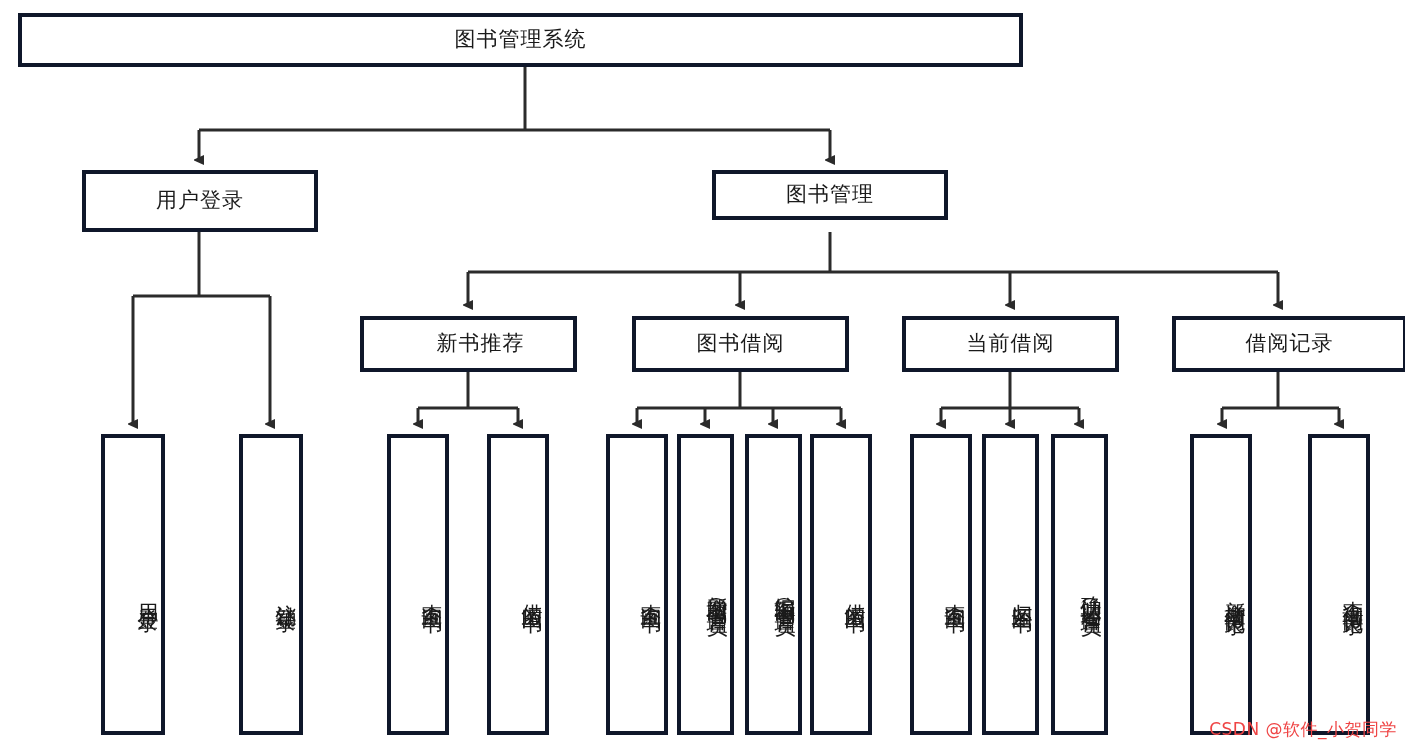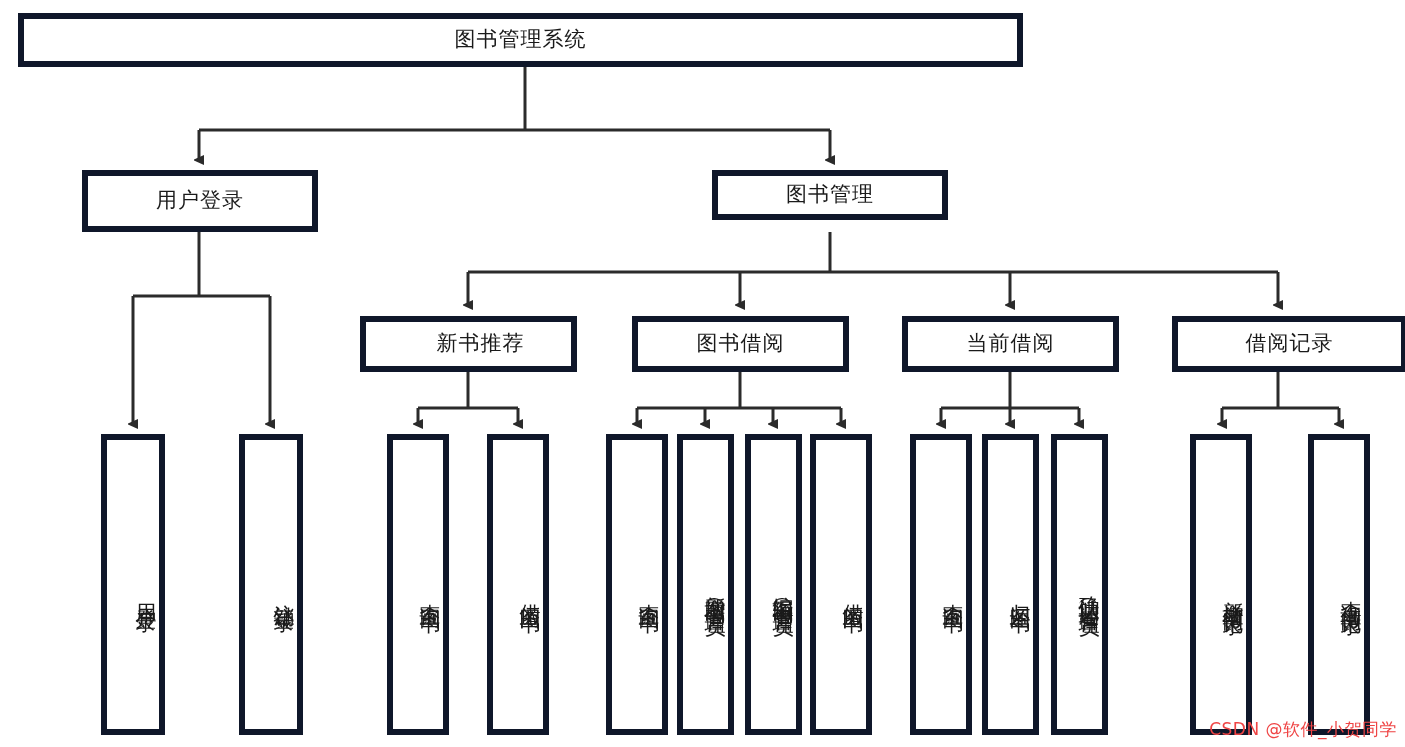--- a/index.html
+++ b/index.html
@@ -19,21 +19,21 @@
     position: absolute;
     left: 0;
     top: 0;
     width: 1405px;
     height: 747px;
     pointer-events: none;
   }
   .node {
     position: absolute;
     box-sizing: border-box;
-    border: 6px solid #0f172a;
+    border: 4px solid #0f172a;
     background: #ffffff;
     display: flex;
     align-items: center;
     justify-content: center;
     color: #1a1a1a;
   }
   .node.horiz {
     font-size: 21px;
     letter-spacing: 1px;
     line-height: 1.2;

